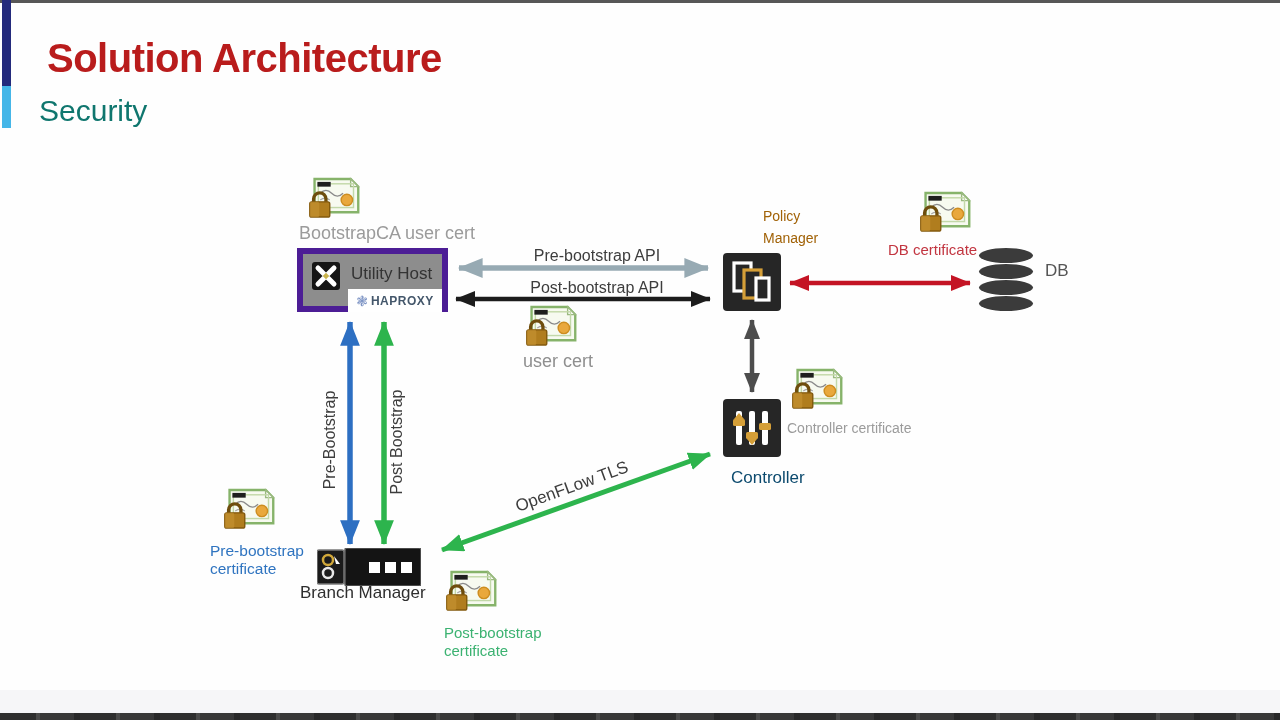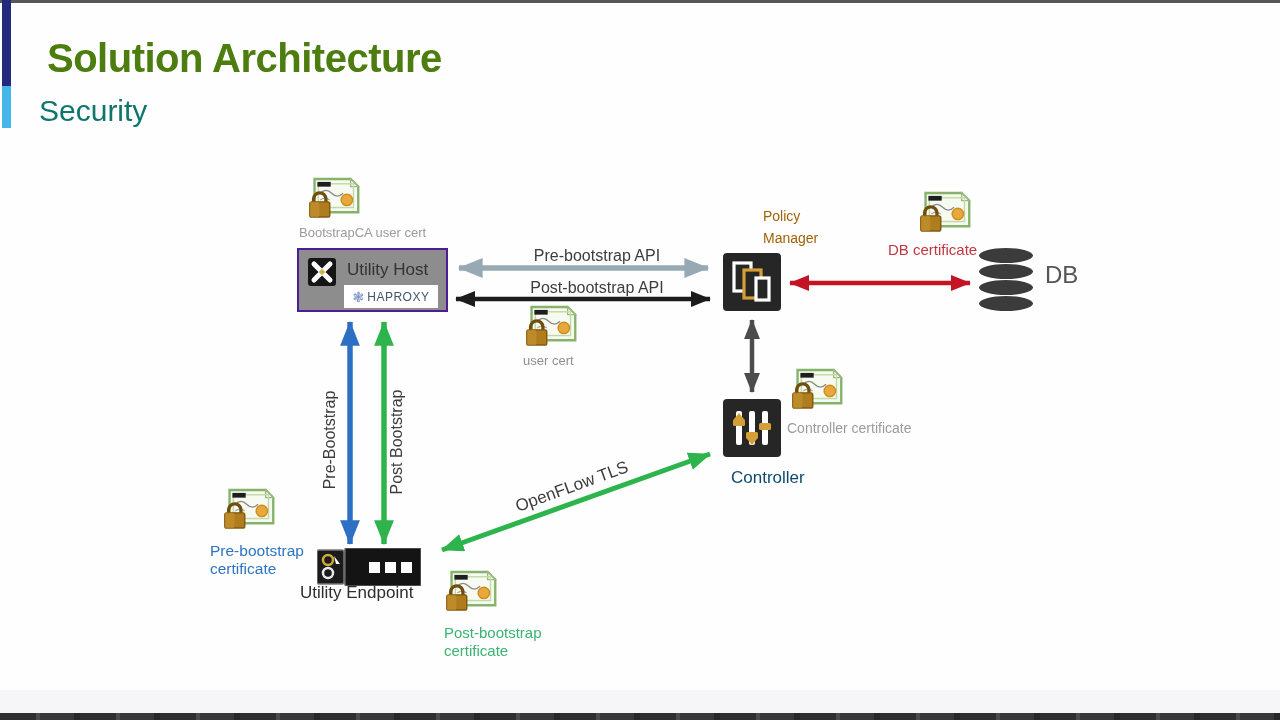--- a/index.html
+++ b/index.html
@@ -5,60 +5,60 @@
   html,body{margin:0;padding:0;}
   body{width:1280px;height:720px;overflow:hidden;background:#fff;
        font-family:"Liberation Sans",sans-serif;}
   .slide{position:relative;width:1280px;height:720px;background:#fefefe;}
 
   .top-line{position:absolute;left:0;top:0;width:1280px;height:3px;background:#3a3a3a;opacity:.85;}
   .bar-navy{position:absolute;left:2px;top:0;width:9px;height:86px;background:#232a7c;}
   .bar-cyan{position:absolute;left:2px;top:86px;width:9px;height:42px;background:#45b6e8;}
 
   .title{position:absolute;left:47px;top:36px;margin:0;font-size:40px;font-weight:bold;
-         color:#4d7c0f;letter-spacing:-.5px;}
+         color:#b91c1c;letter-spacing:-.5px;}
   .subtitle{position:absolute;left:39px;top:94px;font-size:30px;color:#0f766e;}
 
   .arrows{position:absolute;left:0;top:0;width:1280px;height:720px;pointer-events:none;}
 
   .edge-label{position:absolute;font-size:16px;color:#3d3d3d;white-space:nowrap;}
   .lbl-pre-api{left:497px;top:247px;width:200px;text-align:center;}
   .lbl-post-api{left:497px;top:279px;width:200px;text-align:center;}
   .lbl-pre-boot{left:259px;top:431px;width:142px;text-align:center;transform:rotate(-90deg);}
   .lbl-post-boot{left:326px;top:433px;width:142px;text-align:center;transform:rotate(-90deg);}
   .lbl-openflow{left:491px;top:477px;width:162px;text-align:center;transform:rotate(-20deg);font-size:17px;}
 
   
   .utility-host{position:absolute;left:297px;top:248px;width:151px;height:64px;
-                background:#8d8d8d;border:2px solid #4c1d95;box-sizing:border-box;}
+                background:#8d8d8d;border:6px solid #4c1d95;box-sizing:border-box;}
   .uh-icon{position:absolute;left:9px;top:8px;width:28px;height:28px;}
   .uh-label{position:absolute;left:48px;top:10px;font-size:17px;color:#333;}
   .haproxy{position:absolute;left:45px;top:35px;width:94px;height:23px;background:#fff;
            display:flex;align-items:center;justify-content:center;gap:3px;}
   .haproxy .hx-star{color:#7c93c4;font-size:14px;line-height:1;}
-  .haproxy .hx-text{font-size:12px;font-weight:normal;color:#44576b;letter-spacing:.5px;}
+  .haproxy .hx-text{font-size:12px;font-weight:bold;color:#44576b;letter-spacing:.5px;}
 
   
   .pm-icon{position:absolute;left:723px;top:253px;width:58px;height:58px;}
   .pm-label{position:absolute;left:763px;top:205px;font-size:14px;color:#a16207;line-height:22px;}
   .ctrl-icon{position:absolute;left:723px;top:399px;width:58px;height:58px;}
   .ctrl-label{position:absolute;left:731px;top:468px;font-size:17px;color:#0c4a6e;}
 
   
   .db-icon{position:absolute;left:978px;top:248px;width:56px;height:63px;}
-  .db-label{position:absolute;left:1045px;top:261px;font-size:24px;color:#555;}
+  .db-label{position:absolute;left:1045px;top:261px;font-size:17px;color:#555;}
 
   
   .be-icon{position:absolute;left:317px;top:548px;width:104px;height:38px;}
   .be-label{position:absolute;left:300px;top:583px;font-size:17px;color:#2e2e2e;}
 
   
   .cert{position:absolute;}
   .cert svg{display:block;}
-  .cert-label{font-size:13px;line-height:18px;white-space:nowrap;}
+  .cert-label{font-size:18px;line-height:18px;white-space:nowrap;}
   .cert-bootstrapca{left:306px;top:176px;}
   .cert-bootstrapca .cert-label{margin-left:-7px;margin-top:2px;}
   .cert-user{left:523px;top:304px;}
   .cert-user .cert-label{margin-top:2px;}
   .cert-db{left:917px;top:190px;}
   .cert-db .cert-label{margin-left:-29px;margin-top:5px;font-size:15px;}
   .cert-controller{left:789px;top:367px;}
   .cert-controller .cert-label{margin-left:-2px;margin-top:6px;font-size:14px;}
   .cert-preboot{left:221px;top:487px;}
   .cert-preboot .cert-label{margin-left:-11px;margin-top:9px;font-size:15.5px;}
@@ -183,21 +183,21 @@
   <svg class="be-icon" viewBox="0 0 104 38">
     <rect x="0" y="2" width="27" height="34" rx="2" fill="#1b1b1b" stroke="#7a7a7a" stroke-width="1.5"></rect>
     <circle cx="11" cy="12" r="5" fill="none" stroke="#d1a83a" stroke-width="2.5"></circle>
     <circle cx="11" cy="25" r="5" fill="none" stroke="#e8e8e8" stroke-width="2.5"></circle>
     <path d="M17,8 l6,8 l-4,0 z" fill="#fff"></path>
     <rect x="28" y="0" width="76" height="38" rx="2" fill="#141414" stroke="#5c5c5c" stroke-width="1.5"></rect>
     <rect x="52" y="14" width="11" height="11" fill="#fff"></rect>
     <rect x="68" y="14" width="11" height="11" fill="#fff"></rect>
     <rect x="84" y="14" width="11" height="11" fill="#fff"></rect>
   </svg>
-  <div class="be-label">Utility Endpoint</div>
+  <div class="be-label">Branch Manager</div>
 
   <div class="cert cert-bootstrapca">
     <svg width="57" height="46" viewBox="0 0 60 48">
         <use href="#certSym"></use>
       </svg>
     <div class="cert-label" style="color: rgb(155, 155, 155);">BootstrapCA user cert</div>
   </div>
 
   <div class="cert cert-db">
     <svg width="57" height="46" viewBox="0 0 60 48">

